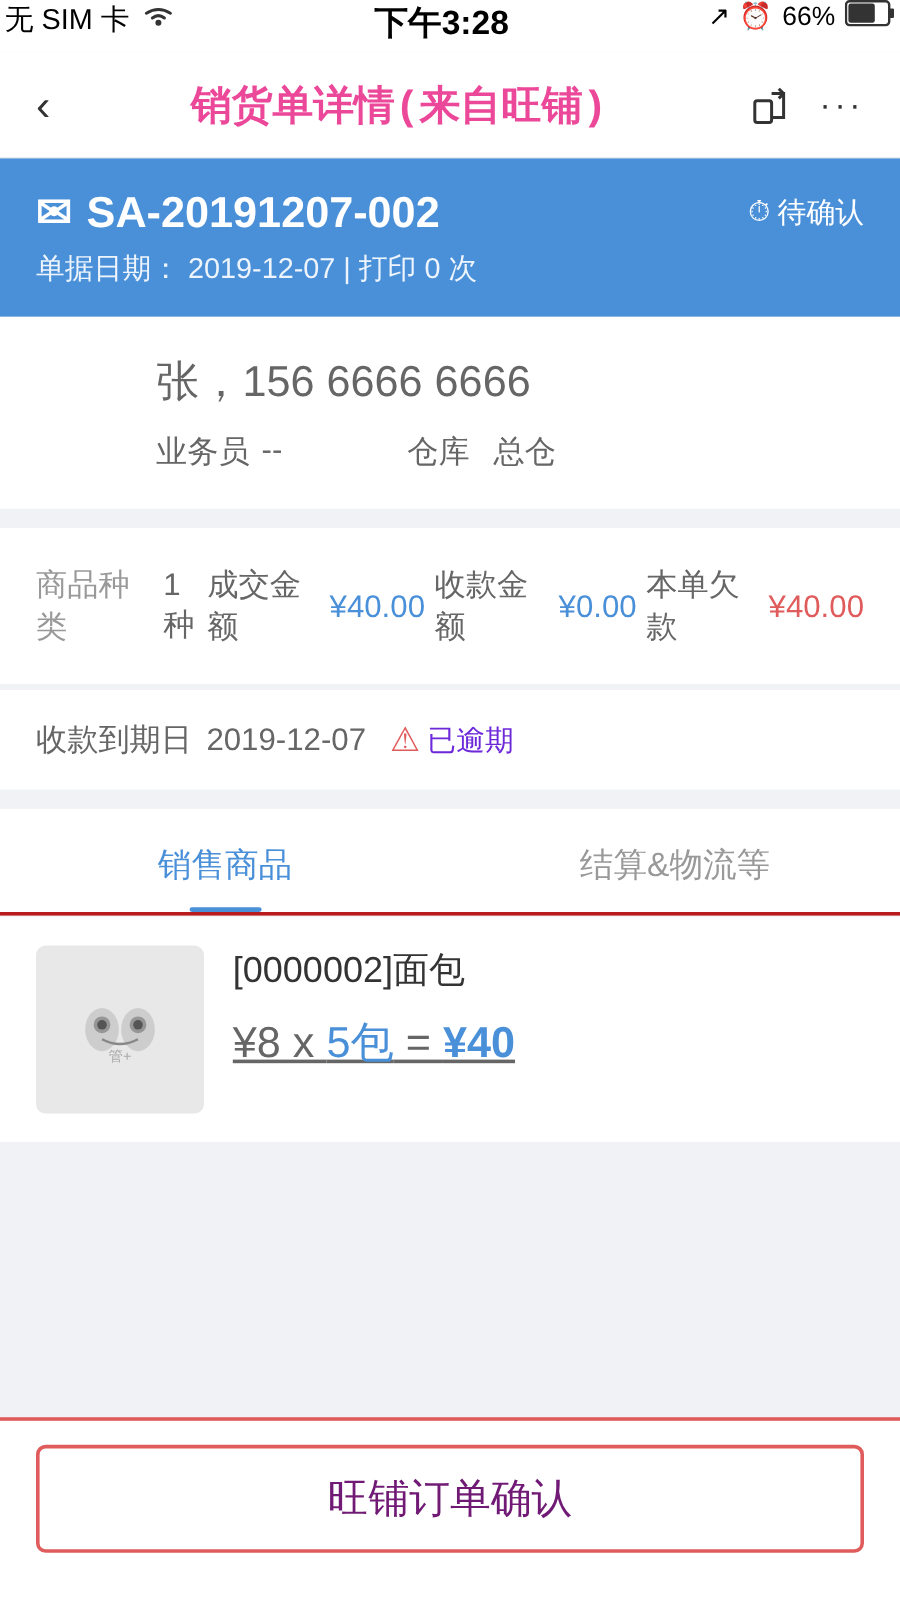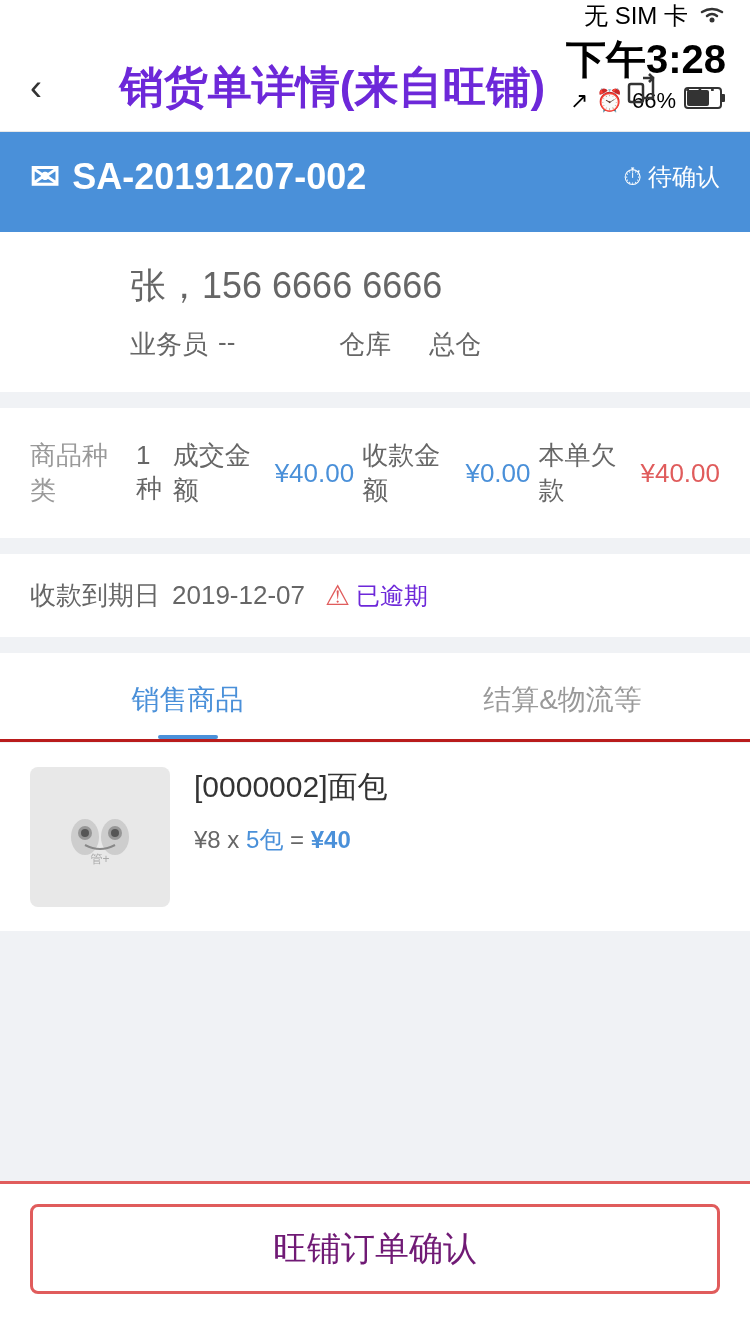--- a/index.html
+++ b/index.html
@@ -11,45 +11,45 @@
       min-height: 1334px;
       overflow-x: hidden;
       font-size: 28px;
     }
 
     
     .status-bar {
       background: #fff;
       height: 44px;
       display: flex;
-      align-items: flex-end;
+      align-items: flex-start;
       justify-content: space-between;
-      padding: 0 24px;
+      padding: 0 4px;
       font-size: 24px;
       font-weight: 500;
-      flex-direction: column;
     }
     .status-left { display: flex; align-items: center; gap: 10px; }
-    .status-center { font-size: 40px; font-weight: 600; }
+    .status-center { font-size: 28px; font-weight: 600; }
     .status-right { display: flex; align-items: center; gap: 8px; font-size: 22px; }
 
     
     .nav-bar {
       background: #fff;
       height: 88px;
       display: flex;
       align-items: center;
       justify-content: space-between;
       padding: 0 30px;
       border-bottom: 1px solid #e8e8e8;
     }
     .nav-title {
-      font-size: 44px;
+      font-size: 34px;
       font-weight: 600;
-      color: #6d28d9;
+      color: #ec4899;
+      font-family: Liberation Mono, monospace;
     }
     .nav-left, .nav-right {
       display: flex;
       align-items: center;
       gap: 20px;
     }
 
     
     .header-card {
       background: #4a90d9;
@@ -125,21 +125,21 @@
     }
     .customer-field {
       display: flex;
       gap: 10px;
     }
 
     
     .summary-section {
       background: #fff;
       padding: 30px;
-      margin-bottom: 16px;
+      margin-bottom: 5px;
       display: flex;
       justify-content: space-between;
       align-items: flex-start;
     }
     .summary-left {
       display: flex;
       flex-direction: column;
       gap: 8px;
     }
     .summary-item {
@@ -242,22 +242,23 @@
     }
     .product-info {
       flex: 1;
     }
     .product-name {
       font-size: 30px;
       color: #333;
       margin-bottom: 16px;
     }
     .product-price {
-      font-size: 24px;
+      font-size: 36px;
       color: #666;
+      text-decoration: underline;
     }
     .product-price .qty { color: #4a90d9; }
     .product-price .total { color: #4a90d9; font-weight: 600; }
 
     
     .bottom-area {
       background: #f0f2f5;
       flex: 1;
       min-height: 240px;
     }
@@ -357,32 +358,37 @@
   <div class="header-card-top">
     <div class="order-id">
       <span>✉</span>
       <span>SA-20191207-002</span>
     </div>
     <div class="status-badge">
       <span>⏱</span>
       <span>待确认</span>
     </div>
   </div>
+  <div class="order-meta">
+    <span>单据日期：</span>
+    <span>2019-12-07</span>
+    <span>| 打印 0 次</span>
+  </div>
 </div>
 
 <div class="customer-section">
   <div class="customer-sub">张，156 6666 6666</div>
   <div class="customer-fields">
     <div class="customer-field">
       <span>业务员</span>
       <span>--</span>
     </div>
     <div class="customer-field" style="margin-left:60px;">
       <span>仓库</span>
-      <span style="margin-left:28px;text-align:center;">总仓</span>
+      <span style="margin-left:10px;text-align:center;">总仓</span>
     </div>
   </div>
 </div>
 
 <div class="summary-section">
   <div class="summary-left">
     <div class="summary-item">
       <span class="summary-label">商品种类</span>
       <span>1种</span>
     </div>

